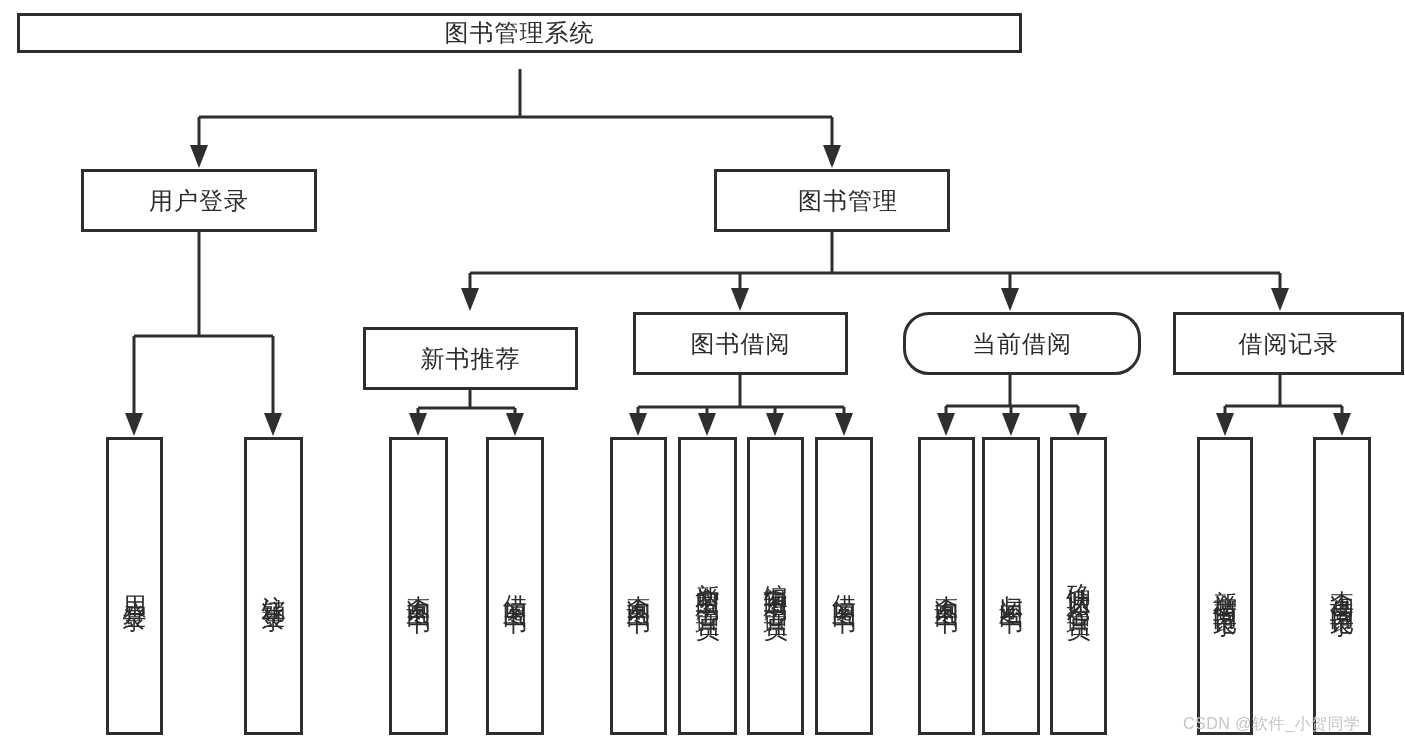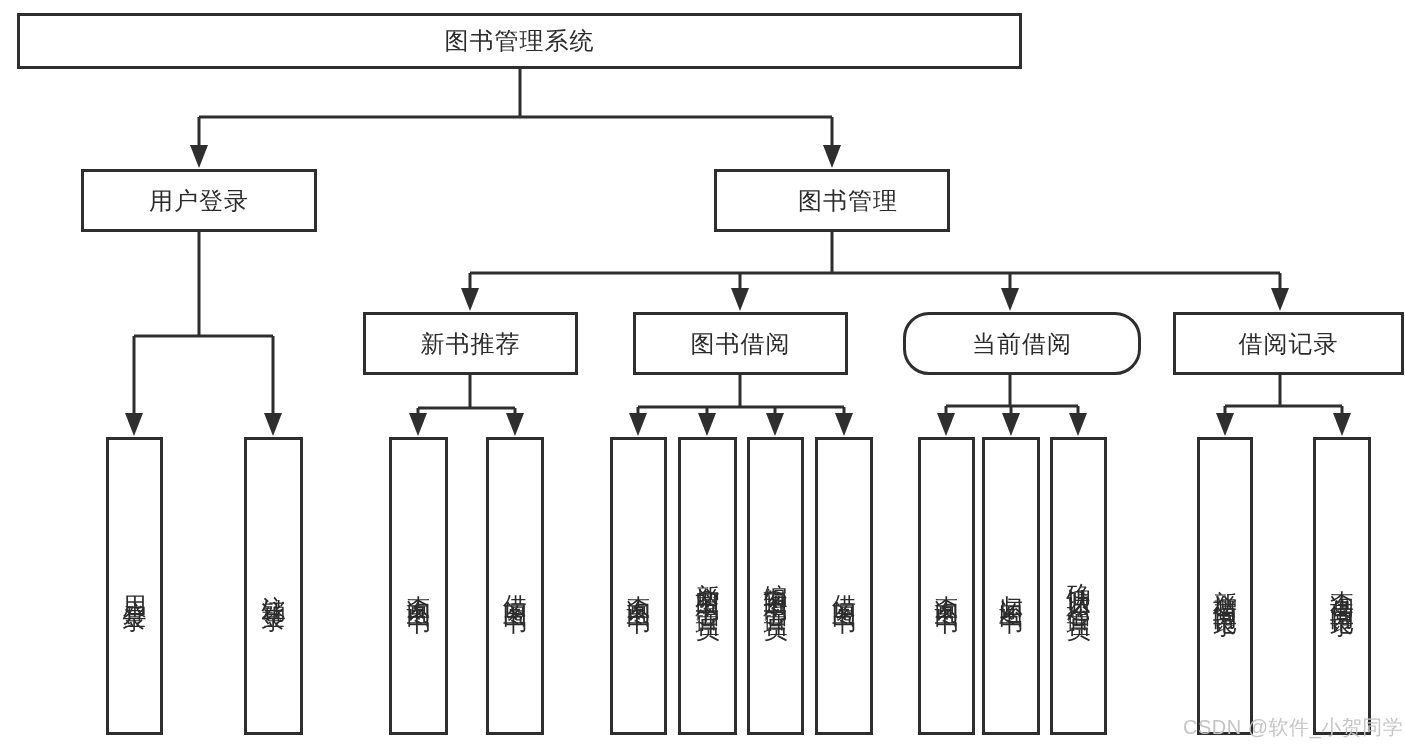--- a/index.html
+++ b/index.html
@@ -30,21 +30,21 @@
     text-orientation:mixed;
     font-size:24px;
     letter-spacing:5px;
     line-height:1;
     white-space:nowrap;
   }
   .watermark {
     position:absolute;
     left:1183px;
     top:714px;
-    font-size:20px;
+    font-size:16px;
     color:#c5c5c5;
     letter-spacing:0.5px;
     z-index:5;
     white-space:nowrap;
   }
 </style>
 </head>
 <body>
 
 <div class="canvas">
@@ -73,26 +73,26 @@
       <polygon points="766,413 784,413 775,436"></polygon>
       <polygon points="835,413 853,413 844,436"></polygon>
       <polygon points="937,413 955,413 946,436"></polygon>
       <polygon points="1002,413 1020,413 1011,436"></polygon>
       <polygon points="1069,413 1087,413 1078,436"></polygon>
       <polygon points="1216,413 1234,413 1225,436"></polygon>
       <polygon points="1333,413 1351,413 1342,436"></polygon>
     </g>
   </svg>
 
-  <div class="box hbox" style="left:17px;top:13px;width:1005px;height:56px;">图书管理系统</div>
+  <div class="box hbox" style="left:17px;top:13px;width:1005px;height:40px;">图书管理系统</div>
 
   <div class="box hbox" style="left:81px;top:169px;width:236px;height:63px;">用户登录</div>
   <div class="box hbox" style="left:714px;top:169px;width:236px;height:63px;padding-left:32px;">图书管理</div>
 
-  <div class="box hbox" style="left:363px;top:312px;width:215px;height:63px;">新书推荐</div>
+  <div class="box hbox" style="left:363px;top:327px;width:215px;height:63px;">新书推荐</div>
   <div class="box hbox" style="left:633px;top:312px;width:215px;height:63px;">图书借阅</div>
   <div class="box hbox" style="left:903px;top:312px;width:238px;height:63px;border-radius:26px;">当前借阅</div>
   <div class="box hbox" style="left:1173px;top:312px;width:231px;height:63px;">借阅记录</div>
 
   <div class="box vbox" style="left:106px;top:437px;width:57px;height:298px;">
     <span>用户登录</span>
   </div>
   <div class="box vbox" style="left:244px;top:437px;width:59px;height:298px;">
     <span>注销登录</span>
   </div>

